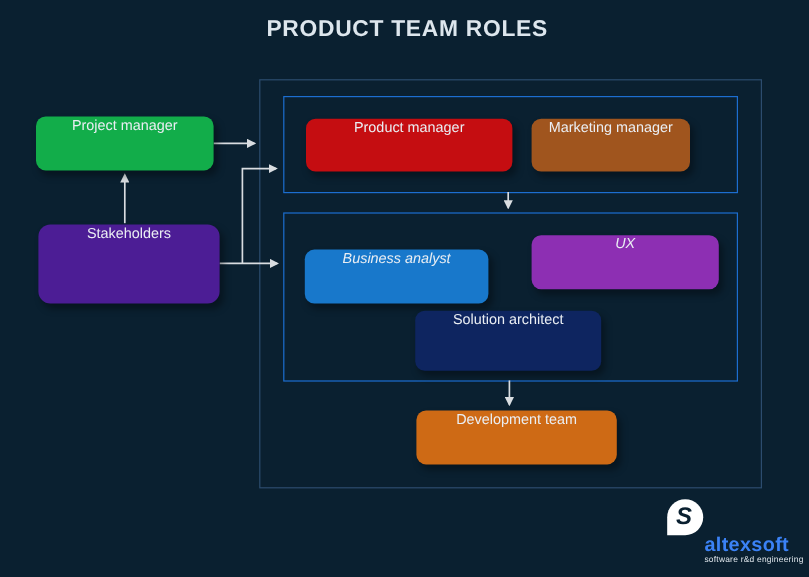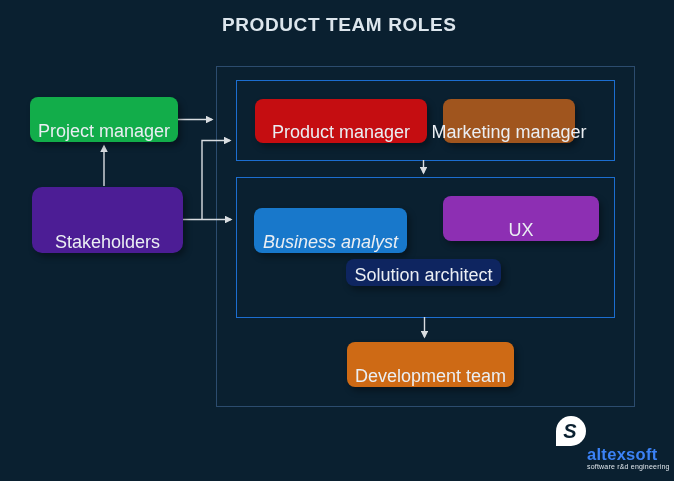--- a/index.html
+++ b/index.html
@@ -21,33 +21,33 @@
   .frame{
     position:absolute;
     border:1px solid #1c6ed0;
     background:transparent;
   }
   .frame.outer{left:216px;top:66px;width:417px;height:339px;border-color:#2c4c6e;}
   .frame.group1{left:236px;top:80px;width:377px;height:79px;}
   .frame.group2{left:236px;top:177px;width:377px;height:139px;}
   .node{
     position:absolute;
-    display:flex;align-items:flex-end;justify-content:center;
+    display:flex;align-items:flex-start;justify-content:center;
     border-radius:8px;
-    color:#eaeef3;font-size:18px;
+    color:#eaeef3;font-size:12px;
     box-shadow:3px 4px 6px rgba(0,0,0,.35);
     white-space:nowrap;
   }
   .node.project-manager{left:30px;top:97px;width:148px;height:45px;}
   .node.stakeholders{left:32px;top:187px;width:151px;height:66px;border-radius:10px;}
   .node.product-manager{left:255px;top:99px;width:172px;height:44px;}
   .node.marketing-manager{left:443px;top:99px;width:132px;height:44px;}
   .node.business-analyst{left:254px;top:208px;width:153px;height:45px;font-style:italic;}
-  .node.ux{left:443px;top:196px;width:156px;height:45px;}
-  .node.solution-architect{left:346px;top:259px;width:155px;height:27px;}
+  .node.ux{left:443px;top:196px;width:156px;height:45px;font-style:italic;}
+  .node.solution-architect{left:346px;top:259px;width:155px;height:50px;}
   .node.development-team{left:347px;top:342px;width:167px;height:45px;}
   .arrows{
     position:absolute;left:0;top:0;width:674px;height:481px;
     pointer-events:none;
   }
   .logo{
     position:absolute;left:556px;top:416px;width:118px;height:56px;
   }
   .logo-icon{
     position:absolute;left:0;top:0;width:30px;height:30px;

